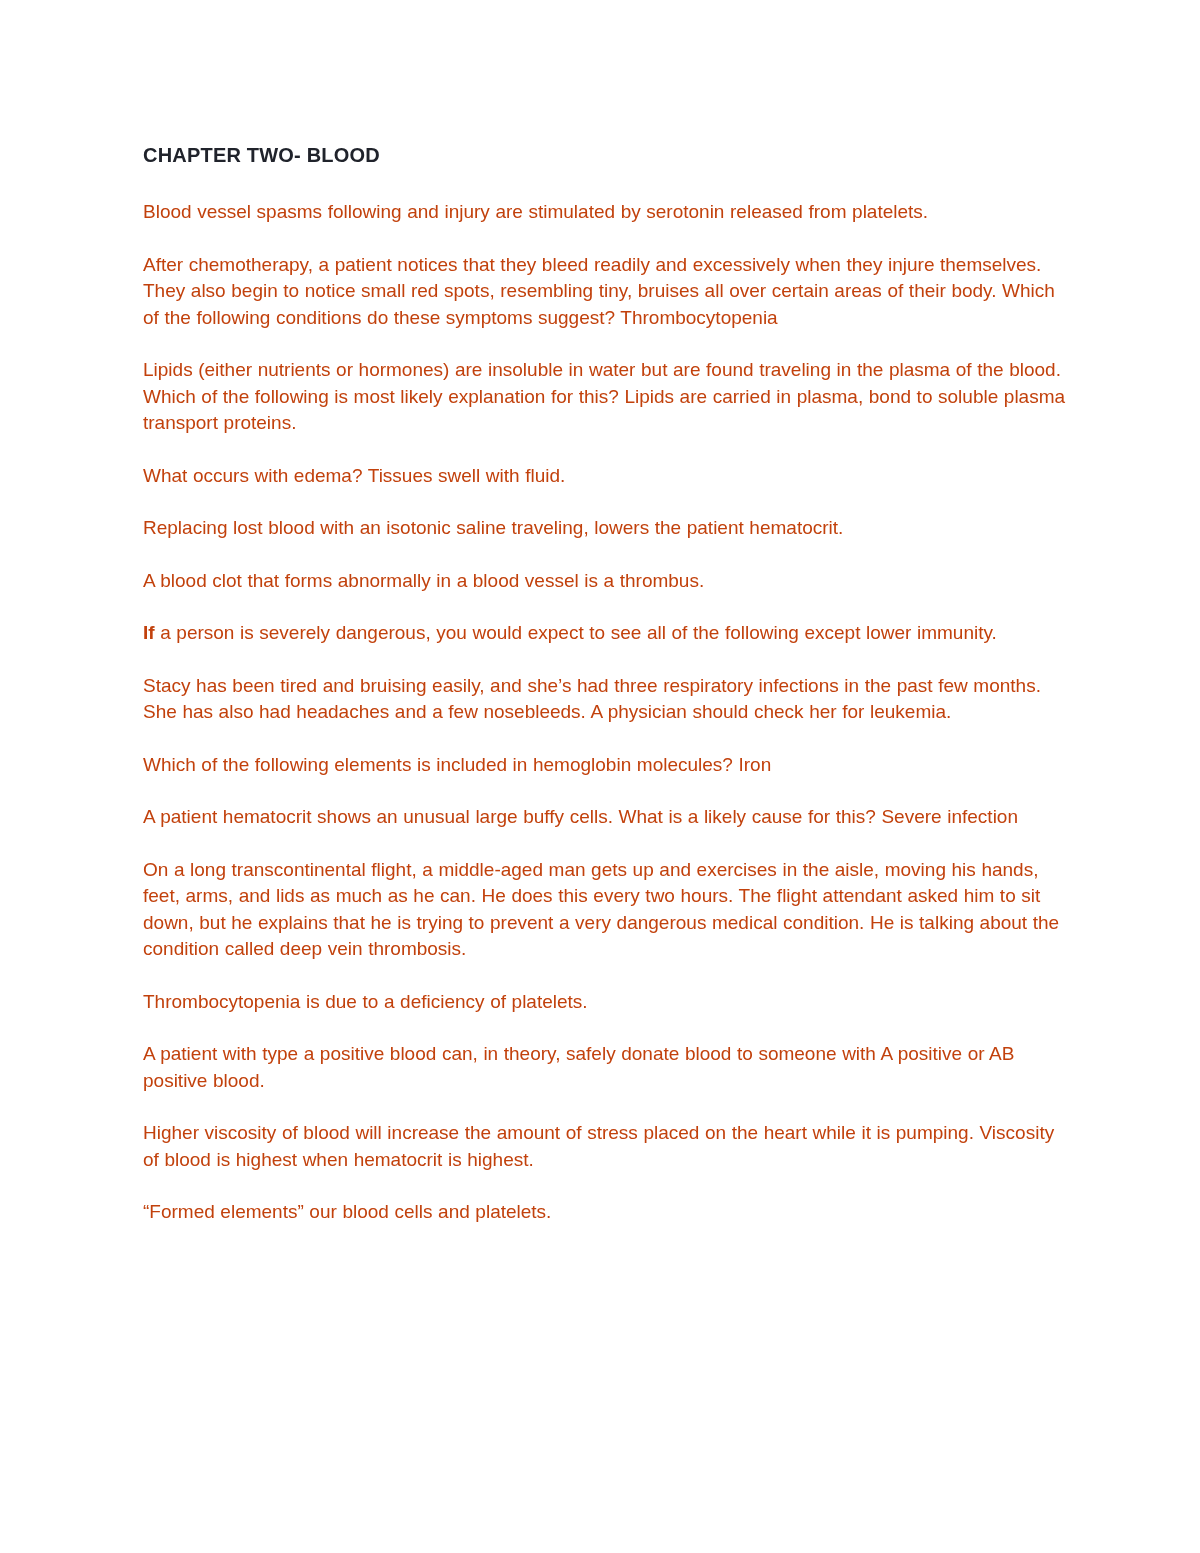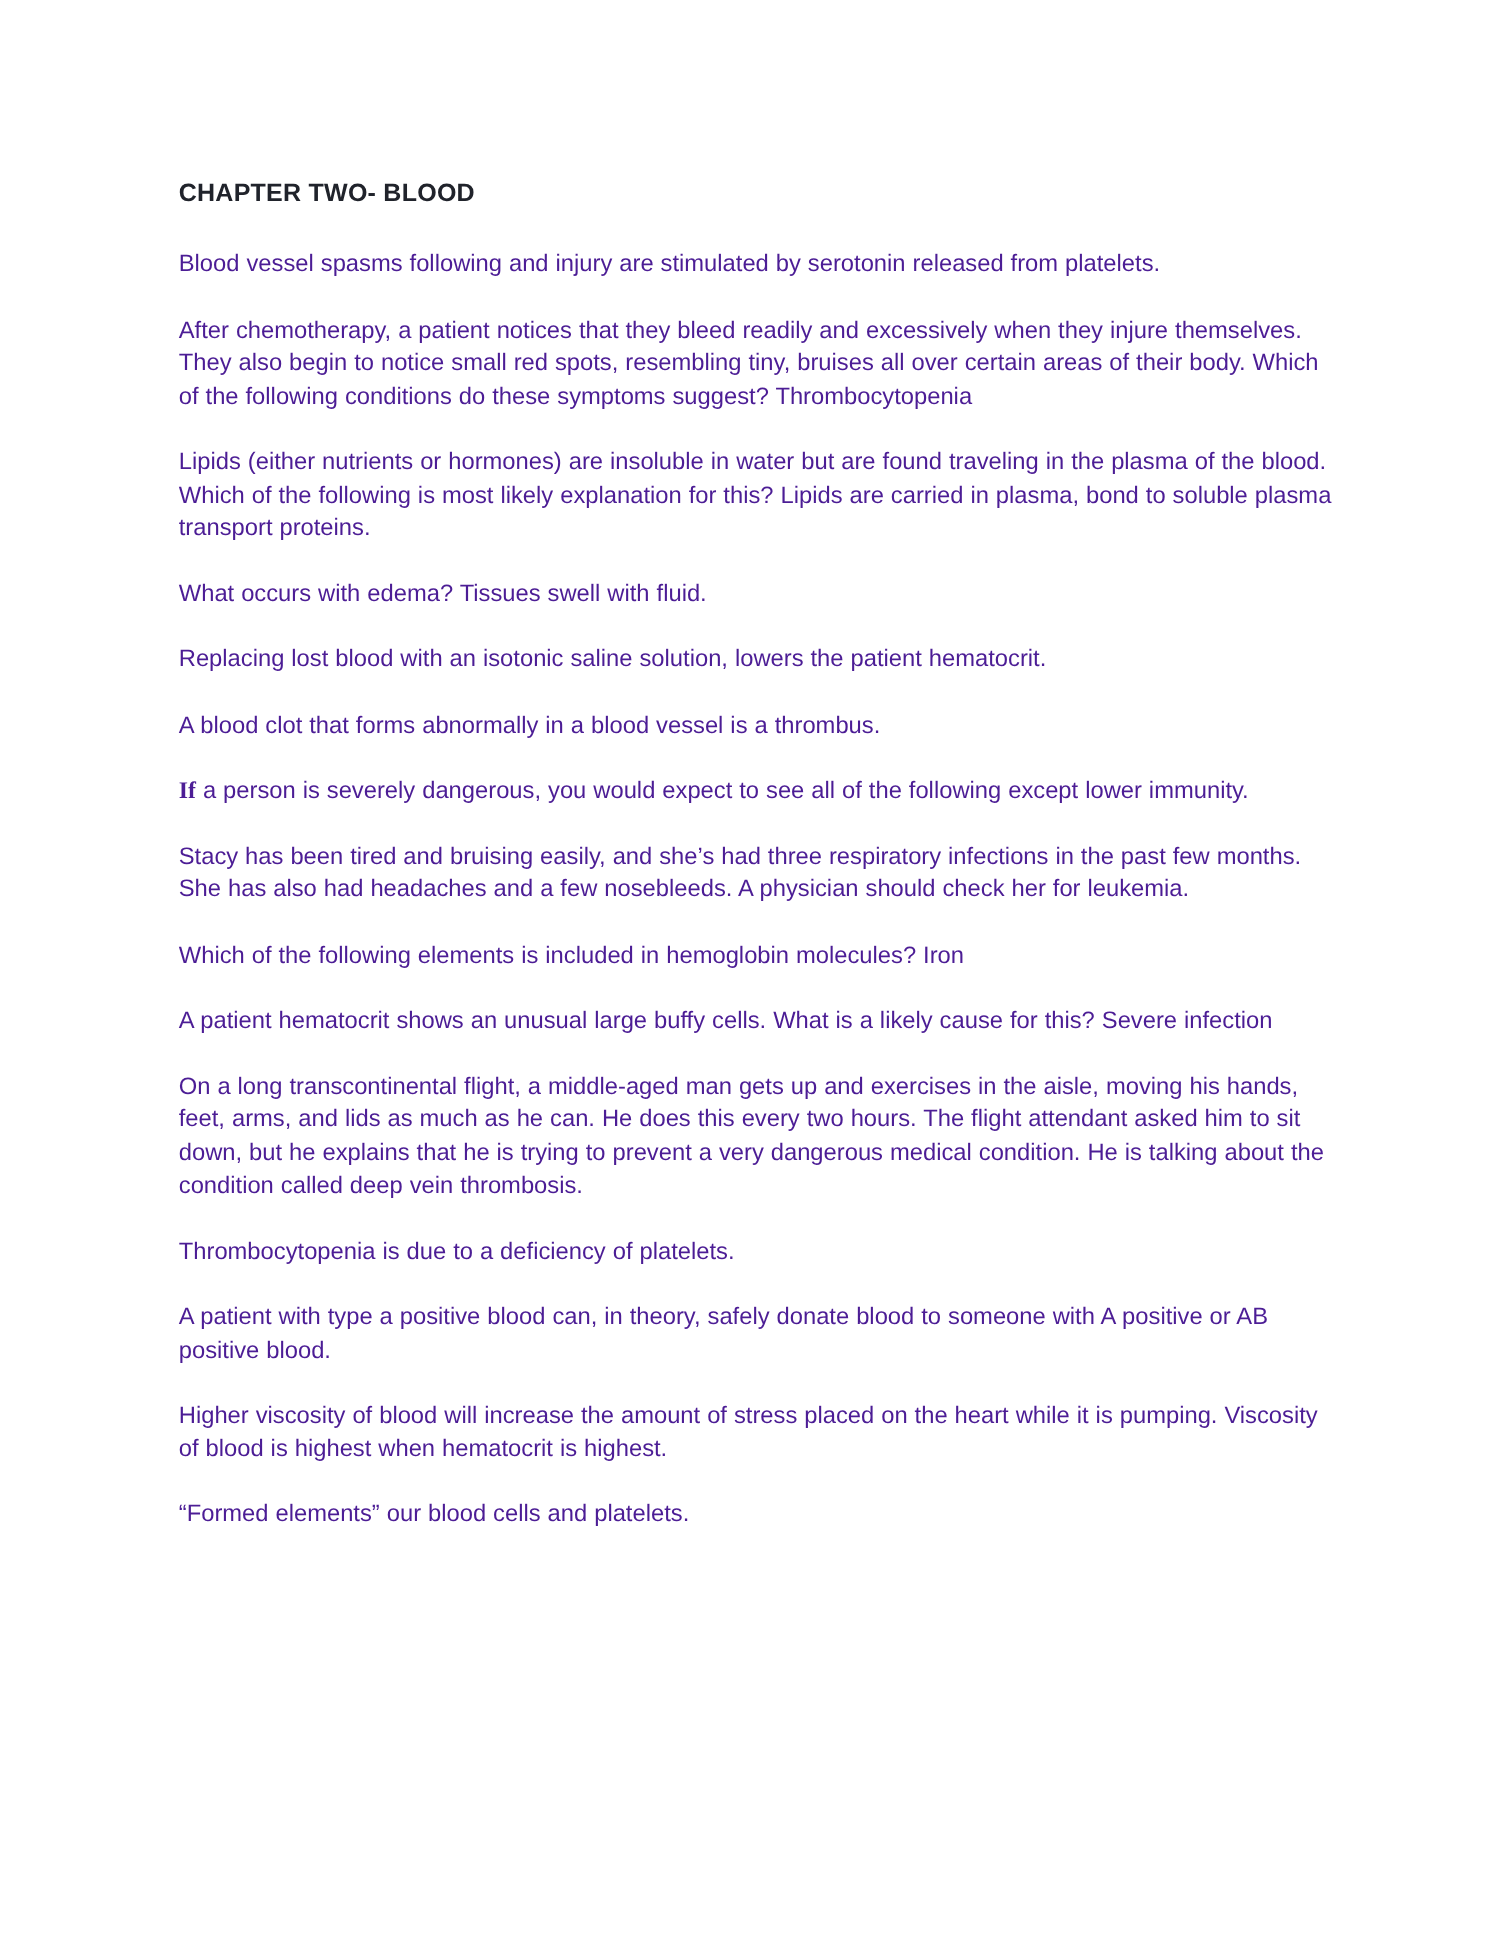--- a/index.html
+++ b/index.html
@@ -30,41 +30,40 @@
     font-weight: bold;
     line-height: 27px;
     letter-spacing: 0.2px;
     color: #20232b;
     margin: 0 0 30px 0;
   }
   .doc-paragraph {
     font-size: 19px;
     line-height: 26.5px;
     margin: 0 0 26px 0;
-    color: #4c1d95;
+    color: #c2410c;
     text-align: left;
     word-spacing: 0.3px;
   }
   .doc-paragraph .run-bold {
     font-weight: bold;
-    font-family: Liberation Serif, serif;
   }
 </style>
 </head>
 <body>
 
 <div class="doc-page">
   <div class="doc-content">
     <h1 class="doc-heading">CHAPTER TWO- BLOOD</h1>
     <div>
         <p class="doc-paragraph"><span class="run">Blood vessel spasms following and injury are stimulated by serotonin released from platelets.</span></p>
         <p class="doc-paragraph"><span class="run">After chemotherapy, a patient notices that they bleed readily and excessively when they injure themselves. They also begin to notice small red spots, resembling tiny, bruises all over certain areas of their body. Which of the following conditions do these symptoms suggest? Thrombocytopenia</span></p>
         <p class="doc-paragraph"><span class="run">Lipids (either nutrients or hormones) are insoluble in water but are found traveling in the plasma of the blood. Which of the following is most likely explanation for this? Lipids are carried in plasma, bond to soluble plasma transport proteins.</span></p>
         <p class="doc-paragraph"><span class="run">What occurs with edema? Tissues swell with fluid.</span></p>
-        <p class="doc-paragraph"><span class="run">Replacing lost blood with an isotonic saline solution, lowers the patient hematocrit.</span></p>
+        <p class="doc-paragraph"><span class="run">Replacing lost blood with an isotonic saline traveling, lowers the patient hematocrit.</span></p>
         <p class="doc-paragraph"><span class="run">A blood clot that forms abnormally in a blood vessel is a thrombus.</span></p>
         <p class="doc-paragraph"><span class="run-bold">If</span><span class="run"> a person is severely dangerous, you would expect to see all of the following except lower immunity.</span></p>
         <p class="doc-paragraph"><span class="run">Stacy has been tired and bruising easily, and she’s had three respiratory infections in the past few months. She has also had headaches and a few nosebleeds. A physician should check her for leukemia.</span></p>
         <p class="doc-paragraph"><span class="run">Which of the following elements is included in hemoglobin molecules? Iron</span></p>
         <p class="doc-paragraph"><span class="run">A patient hematocrit shows an unusual large buffy cells. What is a likely cause for this? Severe infection</span></p>
         <p class="doc-paragraph"><span class="run">On a long transcontinental flight, a middle-aged man gets up and exercises in the aisle, moving his hands, feet, arms, and lids as much as he can. He does this every two hours. The flight attendant asked him to sit down, but he explains that he is trying to prevent a very dangerous medical condition. He is talking about the condition called deep vein thrombosis.</span></p>
         <p class="doc-paragraph"><span class="run">Thrombocytopenia is due to a deficiency of platelets.</span></p>
         <p class="doc-paragraph"><span class="run">A patient with type a positive blood can, in theory, safely donate blood to someone with A positive or AB positive blood.</span></p>
         <p class="doc-paragraph"><span class="run">Higher viscosity of blood will increase the amount of stress placed on the heart while it is pumping. Viscosity of blood is highest when hematocrit is highest.</span></p>
         <p class="doc-paragraph"><span class="run">“Formed elements” our blood cells and platelets.</span></p>

